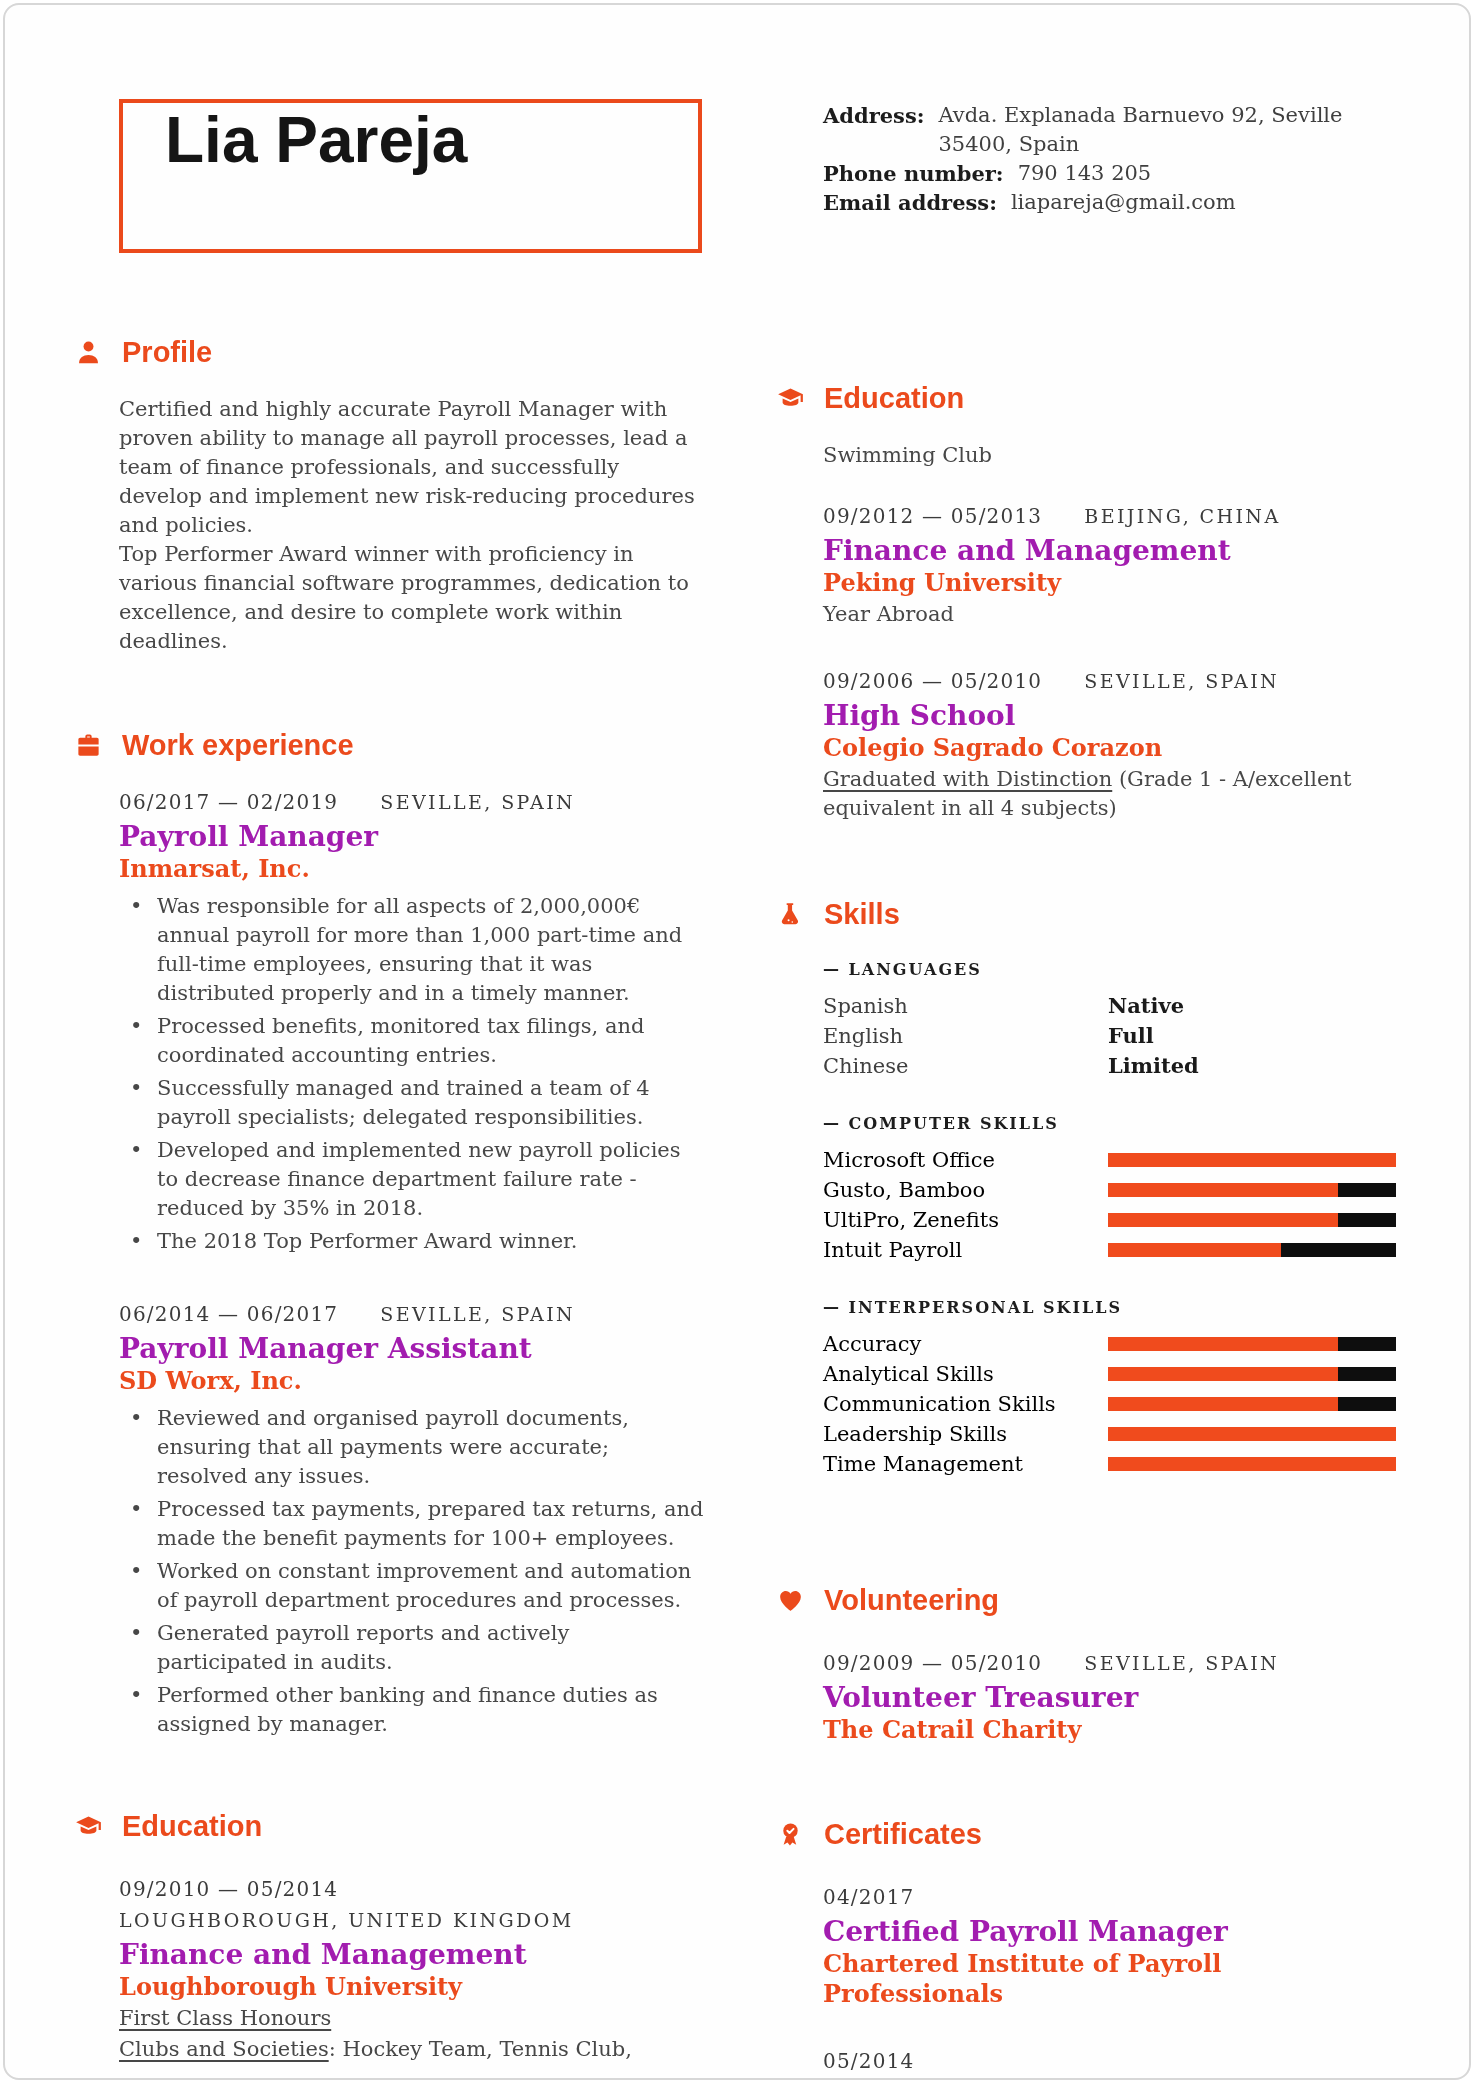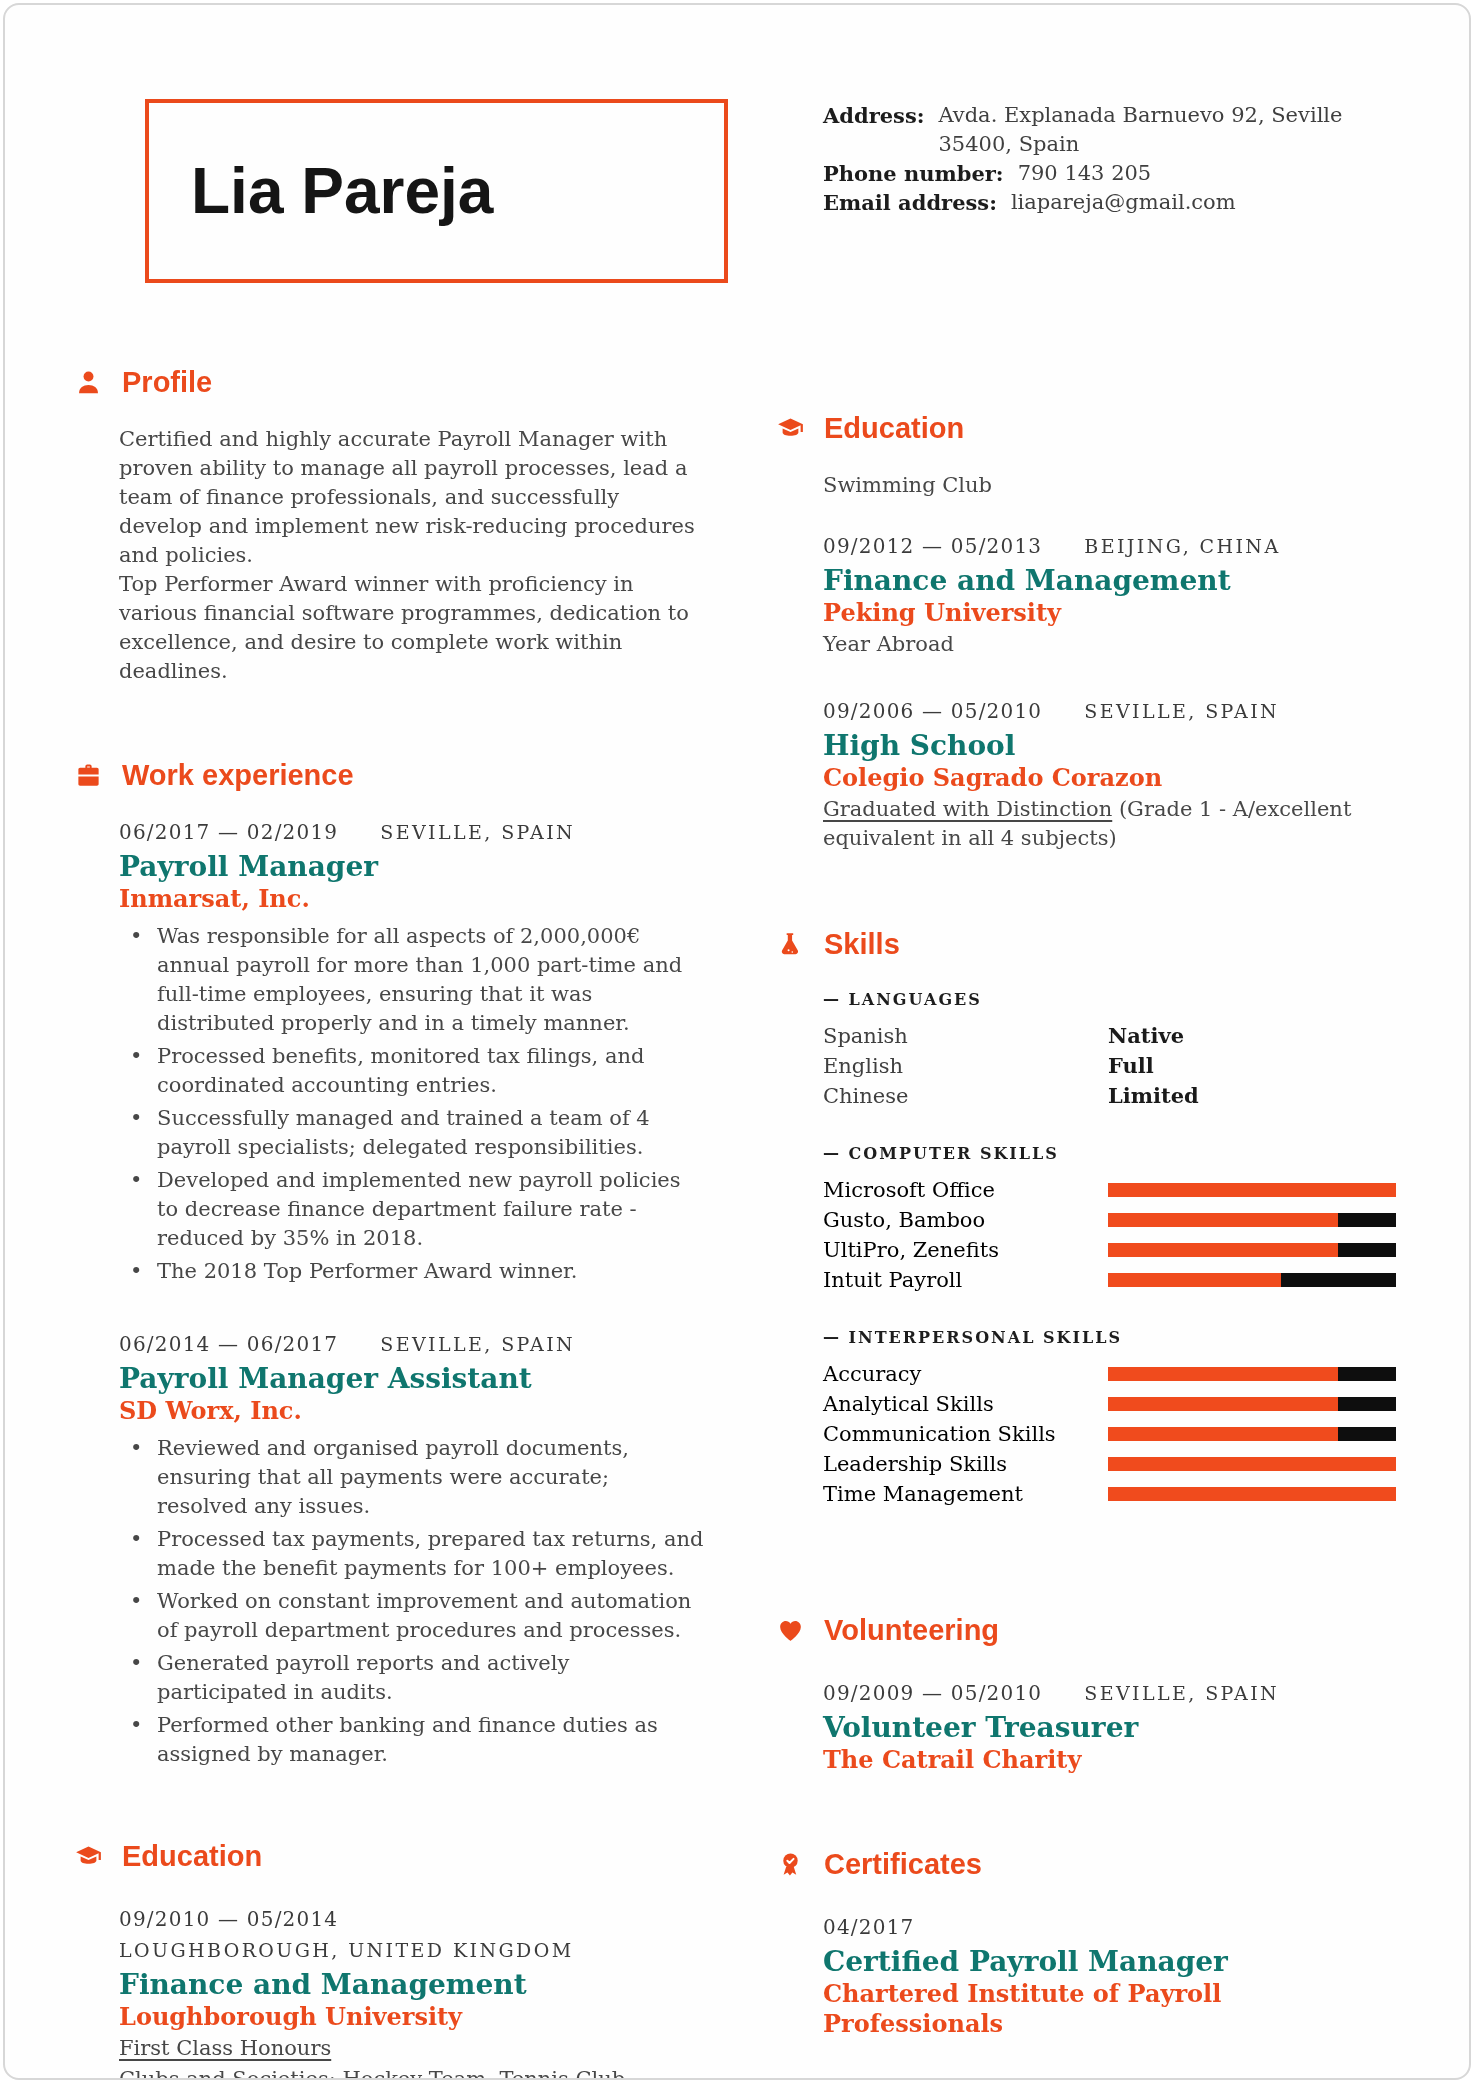--- a/index.html
+++ b/index.html
@@ -1,40 +1,40 @@
 <!DOCTYPE html>
 <html style="--accent: #eb4a1c; --bar-track: #0e0e0e; --bar-fill: #f04b1d;"><head>
 <meta charset="utf-8">
 <style>
   html,body{margin:0;padding:0;background:#ffffff;}
   body{width:1474px;height:2083px;position:relative;font-family:"DejaVu Serif","Liberation Serif",serif;-webkit-font-smoothing:antialiased;}
   .page{position:absolute;inset:3px;border:2px solid #d7d7d7;border-radius:16px;background:#fefefe;overflow:hidden;box-sizing:border-box;}
   .sheet{display:grid;grid-template-columns:632px 634px;column-gap:70px;padding:94px 0 0 68px;}
 
   
-  .name-box{margin-left:72px;width:583px;height:184px;border:4px solid var(--accent);box-sizing:border-box;display:flex;align-items:center;}
+  .name-box{margin-left:46px;width:583px;height:154px;border:4px solid var(--accent);box-sizing:border-box;display:flex;}
   .name{font-family:"Liberation Sans","DejaVu Sans",sans-serif;font-size:64px;font-weight:700;color:#151515;margin:0 0 0 42px;letter-spacing:0;}
   .contact{padding-left:48px;padding-top:2px;}
   .contact-row{display:flex;font-size:21px;line-height:29px;}
   .contact-label{font-weight:700;color:#1c1c1c;white-space:nowrap;margin-right:14px;}
   .contact-value{color:#3f3f3f;max-width:470px;}
 
   
   .section{margin-top:72px;}
   .sec-head{display:flex;align-items:center;gap:20px;}
   .sec-icon{width:27px;height:27px;color:var(--accent);flex:none;margin-left:2px;}
   .sec-title{font-family:"Liberation Sans","DejaVu Sans",sans-serif;font-size:29px;font-weight:700;color:var(--accent);line-height:34px;}
   .sec-body{padding-left:46px;margin-top:26px;}
   .col-right .sec-body{padding-left:48px;}
 
   .para{font-size:21px;line-height:29px;color:#474747;margin:0;}
   .meta{display:flex;flex-wrap:wrap;column-gap:42px;row-gap:3px;align-items:baseline;}
   .dates{font-size:20px;letter-spacing:1.2px;color:#3b3b3b;line-height:28px;}
   .loc{font-size:19px;letter-spacing:2.4px;color:#3b3b3b;line-height:28px;}
-  .job-title{font-size:28px;font-weight:700;color:#0f766e;line-height:34px;margin-top:4px;}
+  .job-title{font-size:28px;font-weight:700;color:#a21caf;line-height:34px;margin-top:4px;}
   .org{font-size:24px;font-weight:700;color:var(--accent);line-height:30px;}
   ul.bullets{margin:8px 0 0;padding:0;list-style:none;}
   .bullets li{position:relative;padding-left:38px;font-size:21px;line-height:29px;color:#474747;margin-bottom:4px;}
   .bullets li::before{content:"\2022";position:absolute;left:11px;top:0;color:#474747;}
   .entry{margin-top:32px;}
   .entry + .entry{margin-top:38px;}
   .job + .job{margin-top:44px;}
   .note{font-size:21px;line-height:29px;color:#474747;margin-top:2px;}
   .u{text-decoration:underline;text-underline-offset:4px;text-decoration-thickness:2px;}
 

